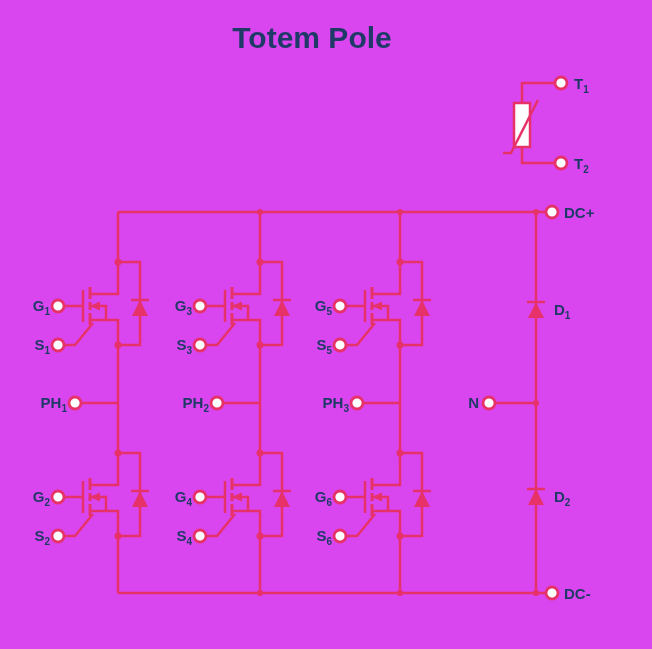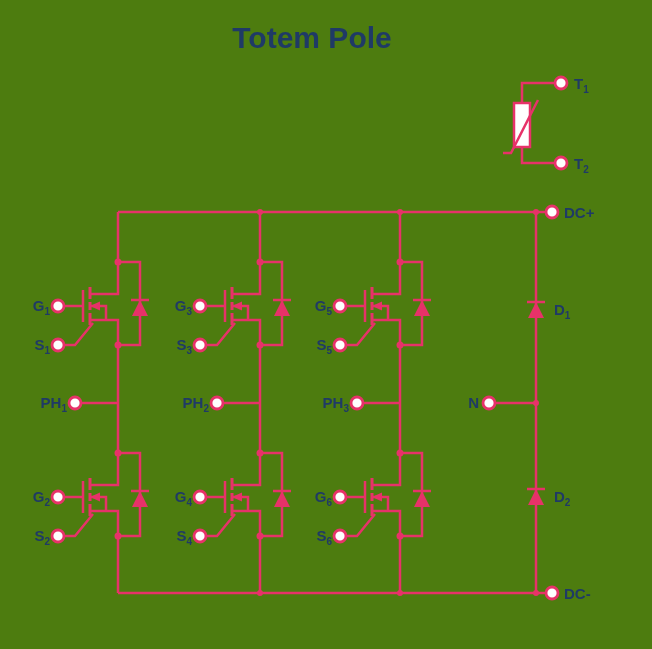--- a/index.html
+++ b/index.html
@@ -1,20 +1,20 @@
 <!DOCTYPE html>
 <html style="--accent: #E73269; --ink: #1F3A66;"><head>
 <meta charset="utf-8">
 <style>
   :root{
     --accent:#E73269;
     --ink:#1F3A66;
   }
   html,body{margin:0;padding:0;background:#ffffff;}
-  .stage{position:relative;width:652px;height:649px;background:#4d7c0f;overflow:hidden;}
+  .stage{position:relative;width:652px;height:649px;background:#d946ef;overflow:hidden;}
   svg{display:block;}
   .w{stroke:var(--accent);stroke-width:2.5;fill:none;}
   .term{fill:#fff;stroke:var(--accent);stroke-width:2.8;}
   .jdot{fill:var(--accent);stroke:none;}
   .lbl{font-family:"Liberation Sans", sans-serif;font-weight:700;font-size:15px;fill:var(--ink);}
   .sub{font-size:10px;}
   .title{font-family:"Liberation Sans", sans-serif;font-weight:700;font-size:30px;fill:var(--ink);}
 </style>
 </head>
 <body>

